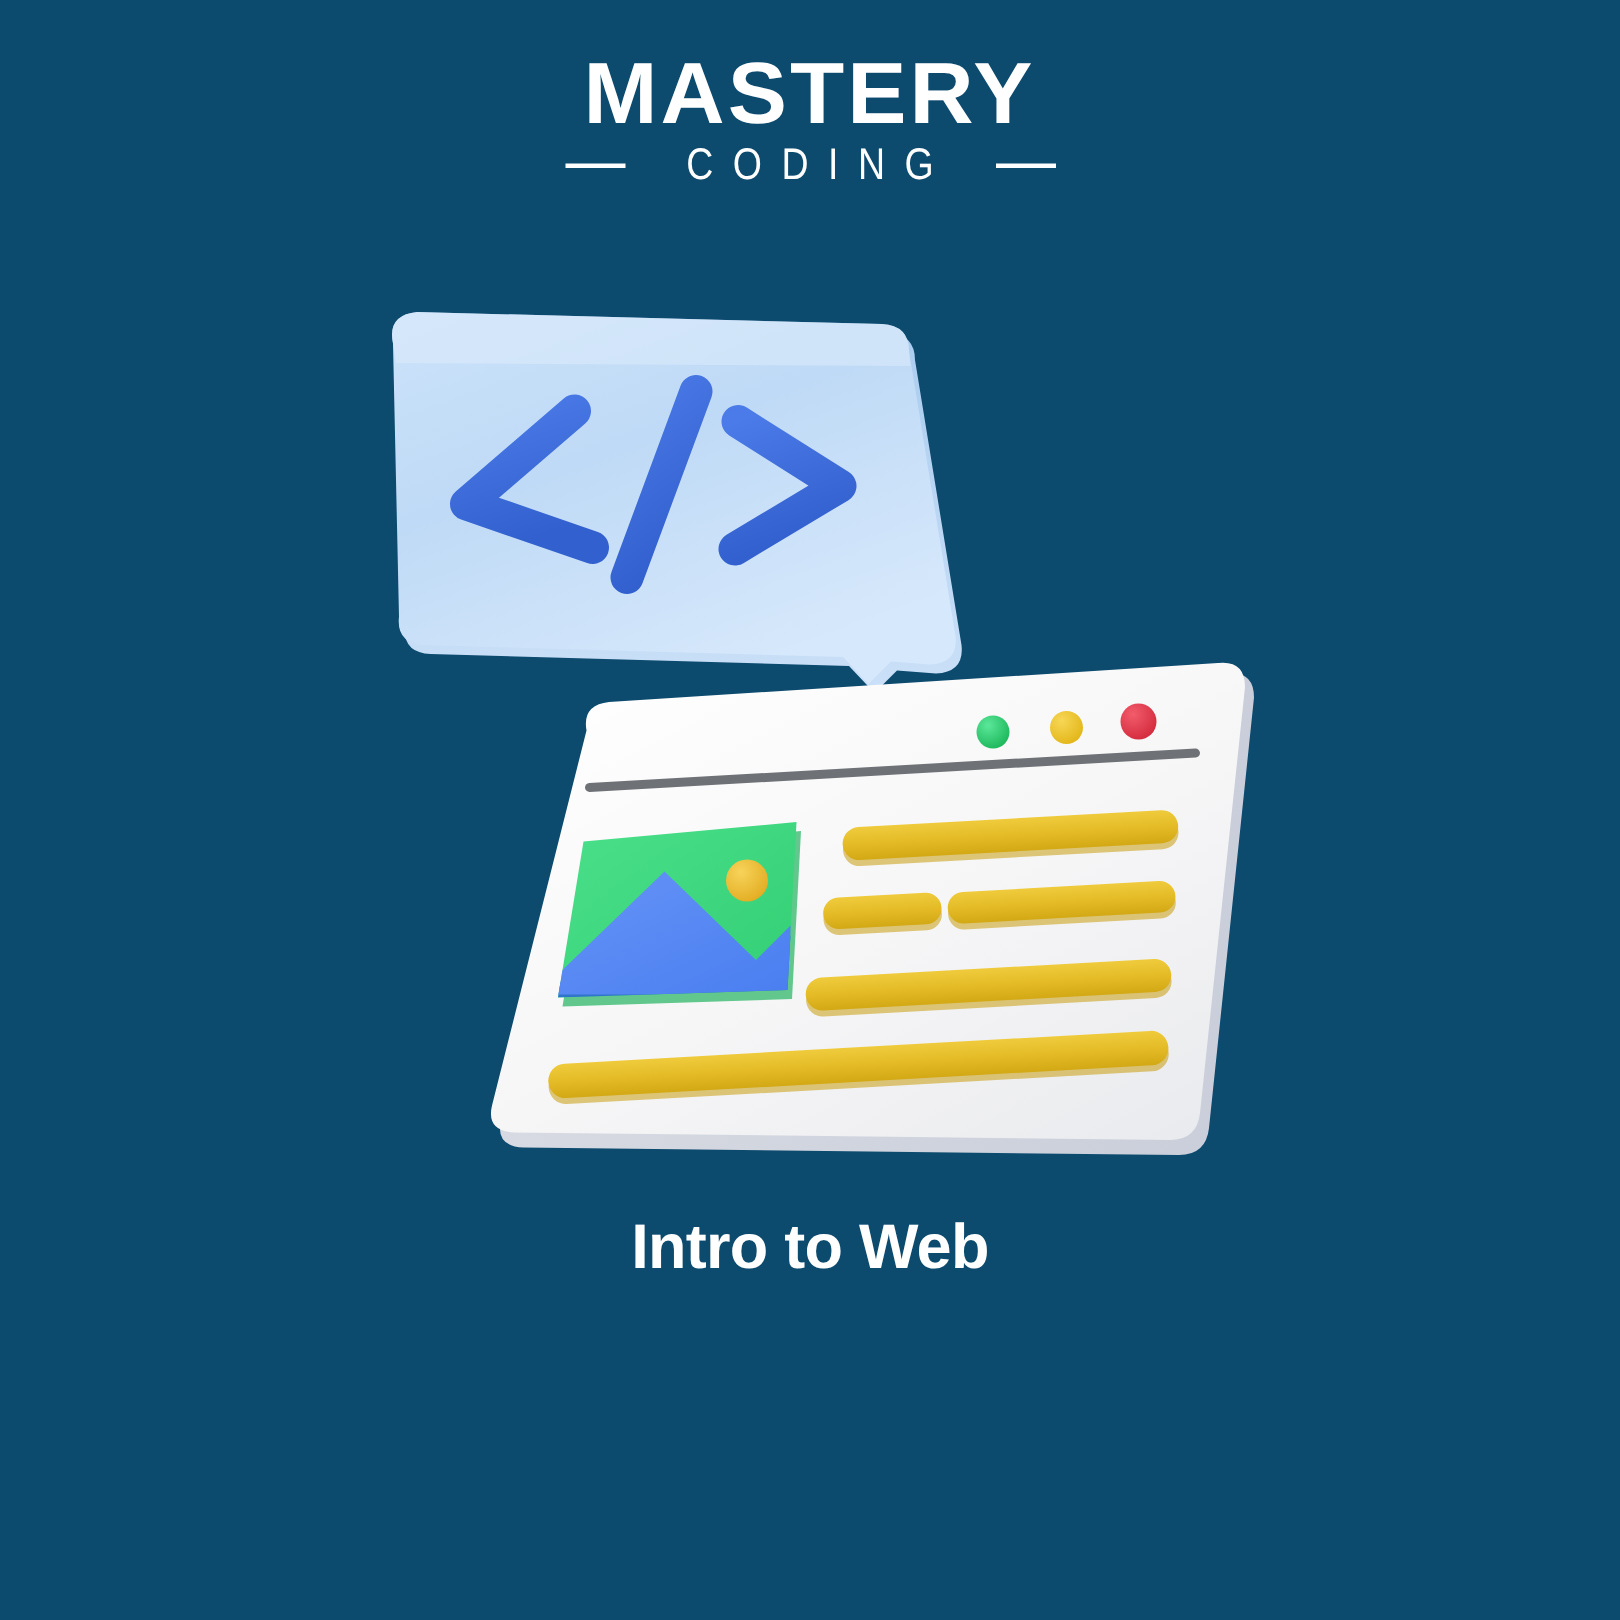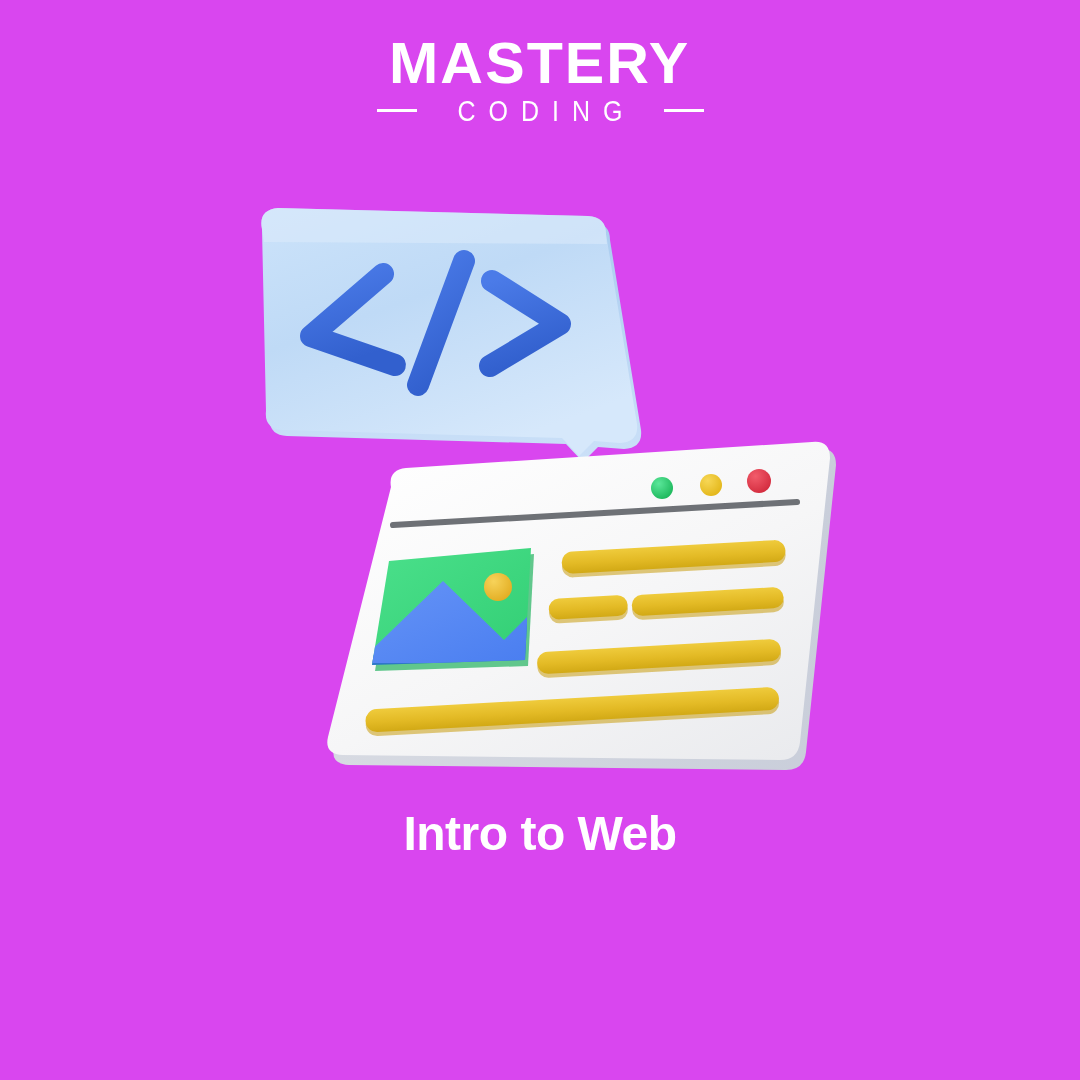--- a/index.html
+++ b/index.html
@@ -8,21 +8,21 @@
   body {
     background:#1269E0;
     font-family:"Liberation Sans", sans-serif;
     overflow:hidden;
     position:relative;
   }
   .canvas {
     position:relative;
     width:1080px;
     height:1080px;
-    background:#d946ef;
+    background:#0c4a6e;
   }
 
   
   .logo-block {
     position:absolute;
     top:34px; left:0; right:0;
     display:flex;
     flex-direction:column;
     align-items:center;
     gap:6px;
@@ -73,21 +73,21 @@
     left:0; right:0;
     top:806px;
     text-align:center;
     padding:0 90px;
   }
   .title-line {
     display:block;
     color:#FFFFFF;
     font-family:"Liberation Sans", sans-serif;
     font-weight:bold;
-    font-size:48px;
+    font-size:42px;
     line-height:1.18;
     letter-spacing:-0.5px;
   }
 </style>
 </head>
 <body>
 
 <div class="canvas">
 
   <div class="logo-block">

